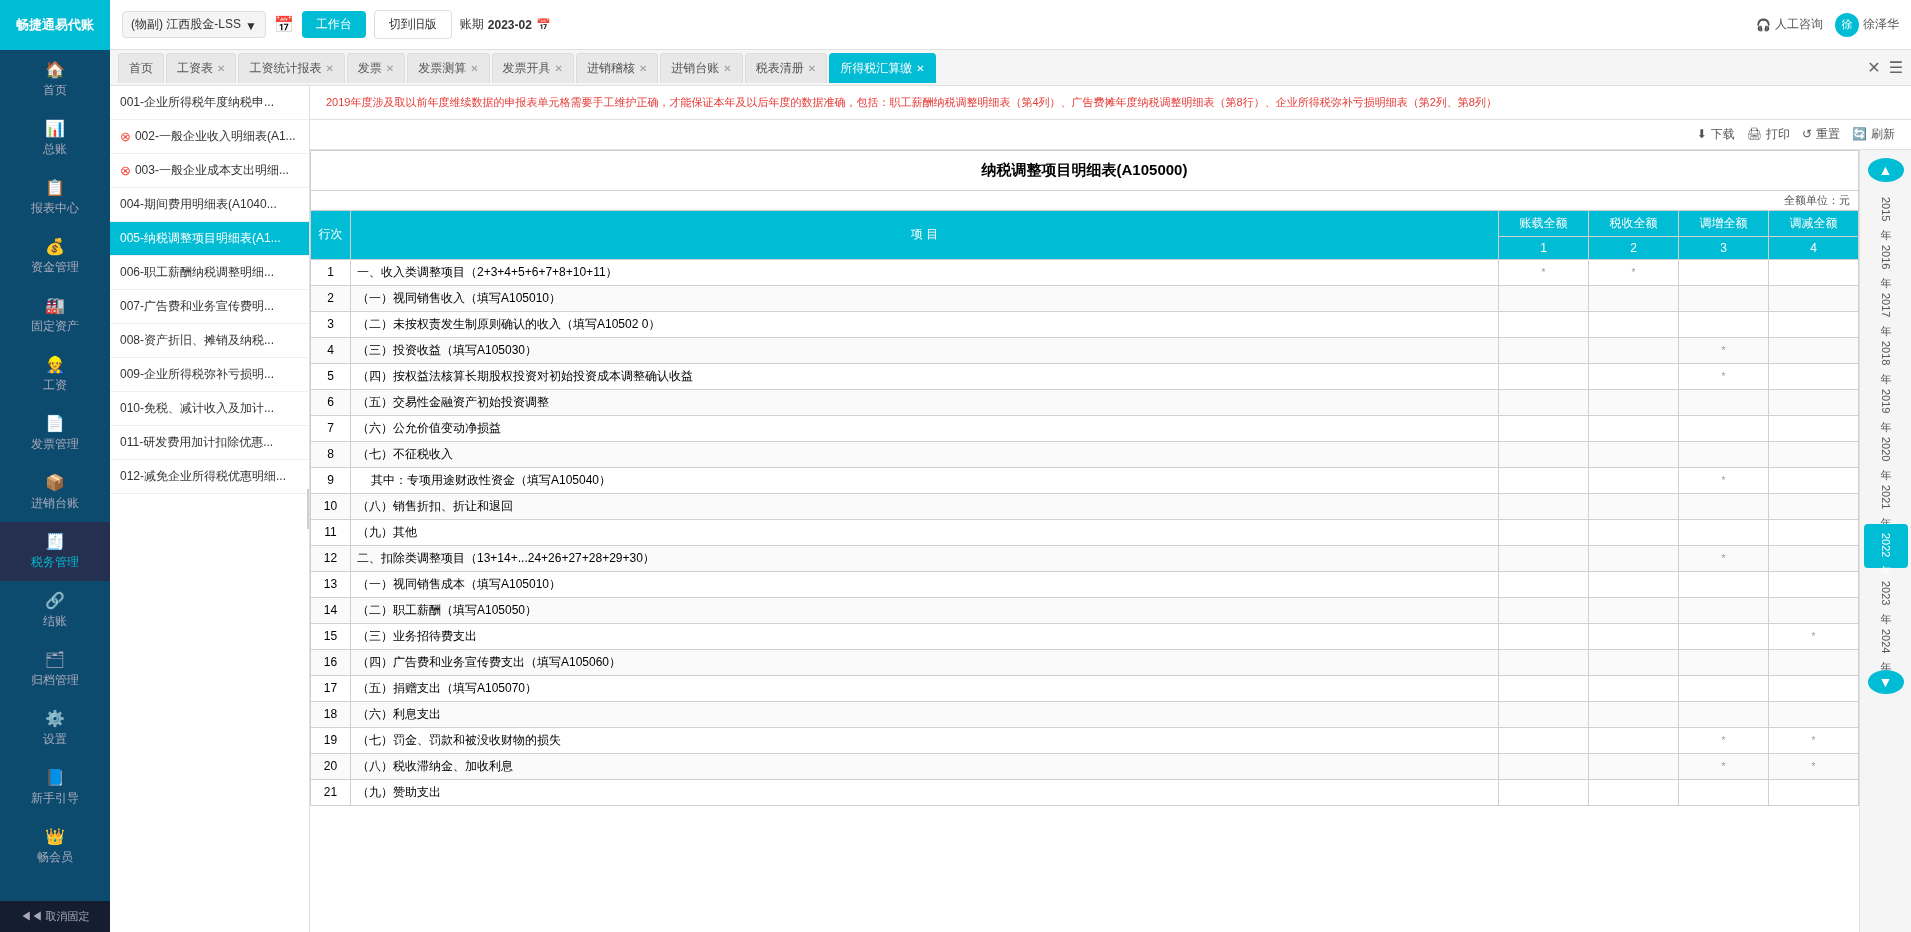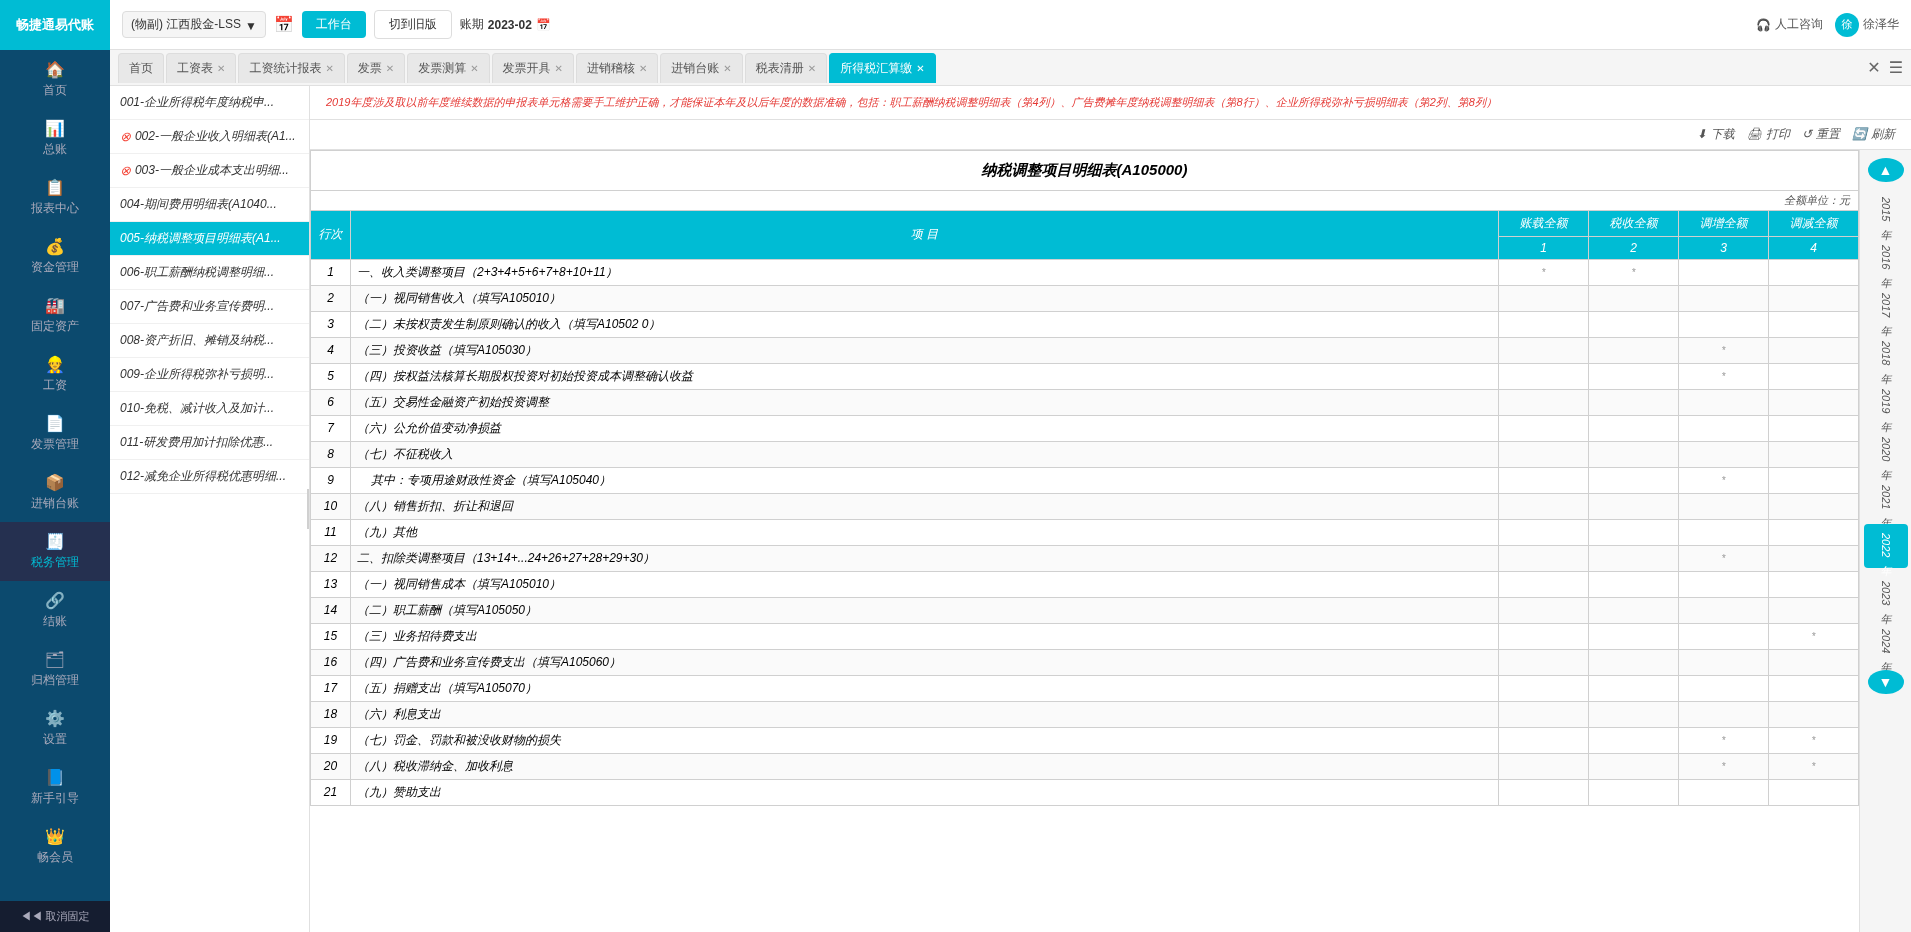--- a/index.html
+++ b/index.html
@@ -159,21 +159,20 @@
     .tab-item .tab-close { font-size: 10px; color: #999; cursor: pointer; }
     .tab-item.active .tab-close { color: #fff; }
     .tabbar-right { margin-left: auto; display: flex; align-items: center; gap: 8px; }
 
     
     .content-area {
       display: flex;
       flex: 1;
       overflow: hidden;
       background: #f0f2f5;
-      font-style: italic;
     }
 
     
     .left-panel {
       width: 200px;
       background: #fff;
       border-right: 1px solid #e0e0e0;
       flex-shrink: 0;
       overflow-y: auto;
       position: relative;

